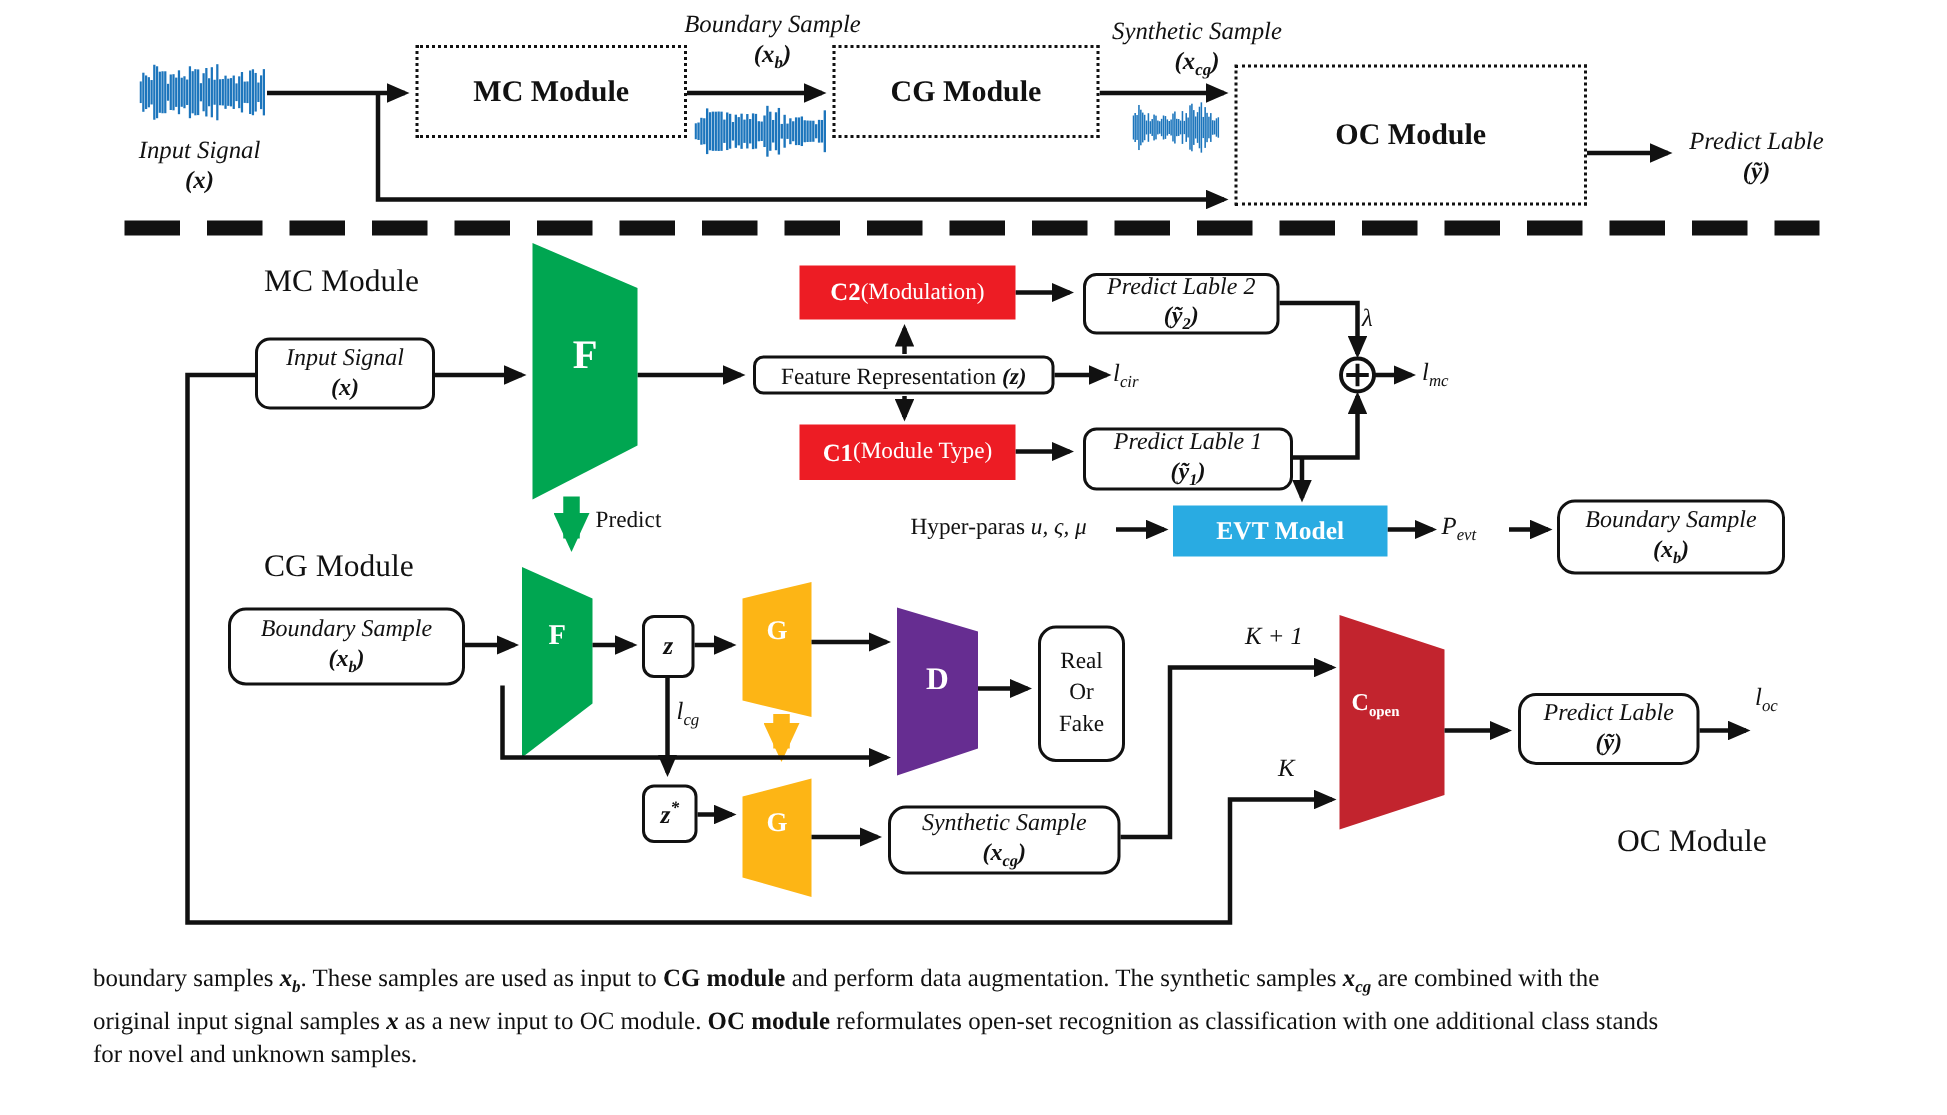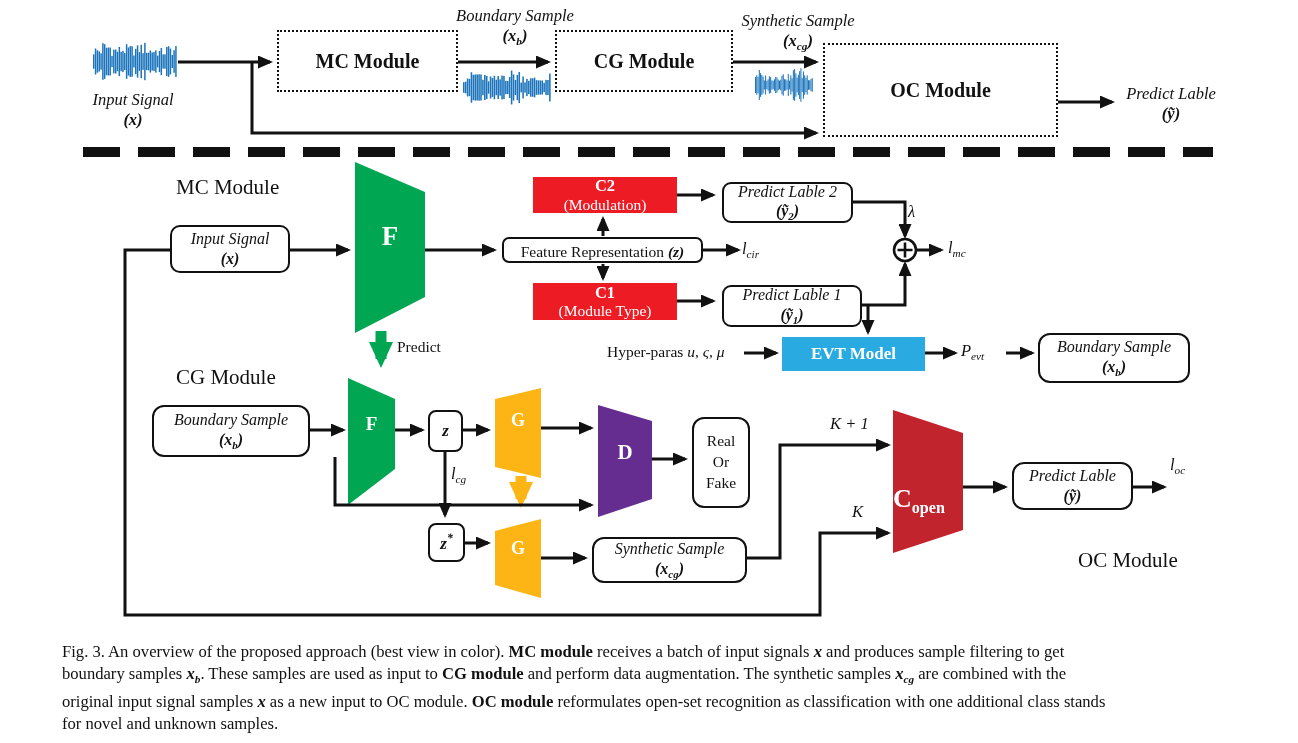--- a/index.html
+++ b/index.html
@@ -12,21 +12,21 @@
   .rbox{border:2.3px solid #111;border-radius:10px;background:#fff;
         display:flex;flex-direction:column;align-items:center;justify-content:center;
         text-align:center;font-style:italic;font-size:16px;line-height:1.22}
   .rbox .math, .toplabel .math{font-weight:bold}
   sub{font-size:68%}
   sup{font-size:68%}
   
   .dotbox{border:2.6px dotted #111;background:#fff;display:flex;align-items:center;
           justify-content:center;font-weight:bold;font-size:20px;text-align:center}
   
-  .fillbox{color:#fff;display:flex;flex-direction:column;align-items:center;
+  .fillbox{color:#fff;display:flex;align-items:center;
            justify-content:center;text-align:center;line-height:1.18;font-size:15.5px}
   .fillbox .t1{font-weight:bold;font-size:16.5px}
   .evt{font-weight:bold;font-size:17px}
   
   .toplabel{text-align:center;font-style:italic;font-size:16.5px;line-height:1.22}
   .title{font-size:21px}
   .mathlbl{font-style:italic;font-size:16.5px;white-space:nowrap}
   .shape-lbl{color:#fff;font-weight:bold;text-align:center}
   .featurebox{border:2.2px solid #111;border-radius:7px;background:#fff;display:flex;
               align-items:flex-end;justify-content:center;font-size:15.5px;white-space:pre}
@@ -380,31 +380,30 @@
   </div>
 
   <div class="abs rbox" style="left:592px;top:537px;width:155px;height:46px;border-radius:12px">
     <span>Synthetic Sample</span>
     <span class="math">(x<sub>cg</sub>)</span>
   </div>
 
   <div class="abs mathlbl" style="left:830px;top:414px">K + 1</div>
   <div class="abs mathlbl" style="left:852px;top:502px">K</div>
 
-  <div class="abs shape-lbl copen" style="left:893px;top:484px;width:48px;font-size:26px">C<sub>open</sub></div>
+  <div class="abs shape-lbl copen" style="left:893px;top:460px;width:48px;font-size:16px">C<sub>open</sub></div>
 
   <div class="abs rbox" style="left:1012px;top:462px;width:121px;height:48px;border-radius:12px">
     <span>Predict Lable</span>
     <span class="math">(ỹ)</span>
   </div>
 
   <div class="abs mathlbl" style="left:1170px;top:455px">l<sub>oc</sub></div>
 
   <div class="abs title" style="left:1078px;top:548px">OC Module</div>
 
   <div class="caption">
-      <div class="cap-line"><span>Fig. 3.   An overview of the proposed approach (best view in color). </span><span class="b">MC module</span><span> receives a batch of input signals </span><span class="b i">x</span><span> and produces sample filtering to get</span></div>
       <div class="cap-line"><span>boundary samples </span><span class="b i">x</span><sub class="b i">b</sub><span>. These samples are used as input to </span><span class="b">CG module</span><span> and perform data augmentation. The synthetic samples </span><span class="b i">x</span><sub class="b i">cg</sub><span> are combined with the</span></div>
       <div class="cap-line"><span>original input signal samples </span><span class="b i">x</span><span> as a new input to OC module. </span><span class="b">OC module</span><span> reformulates open-set recognition as classification with one additional class stands</span></div>
       <div class="cap-line"><span>for novel and unknown samples.</span></div>
     </div>
 
 </div>
 
 </body></html>

